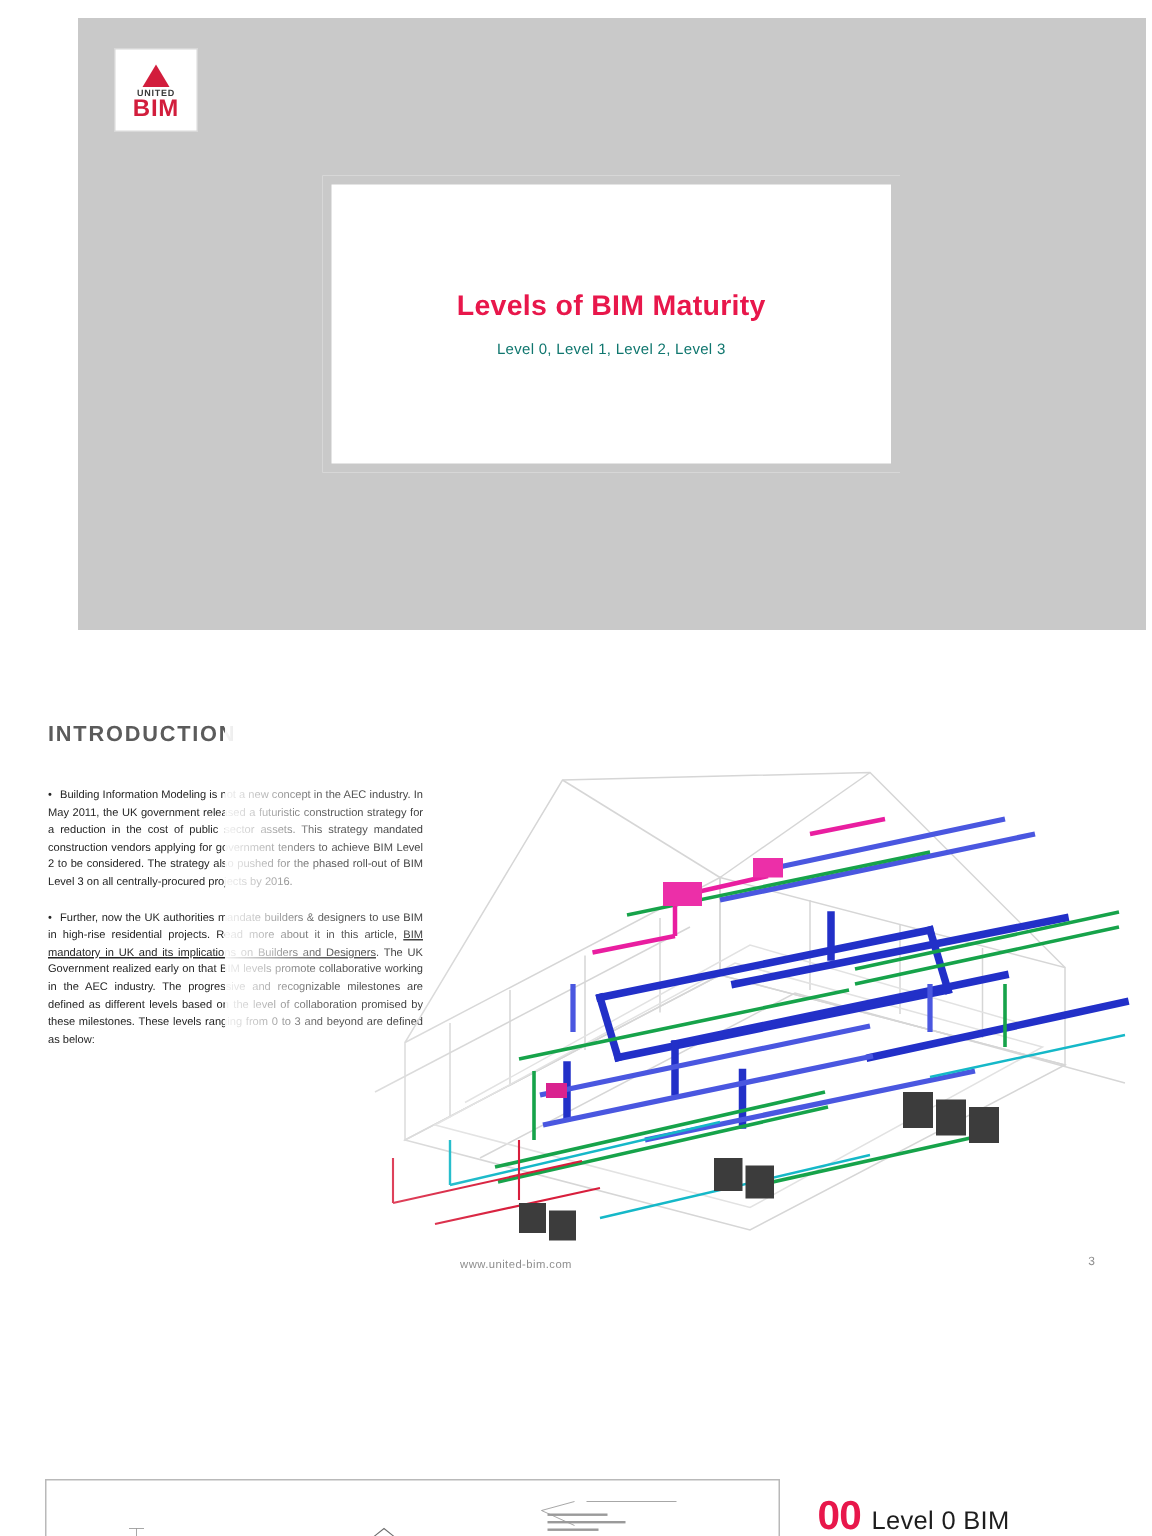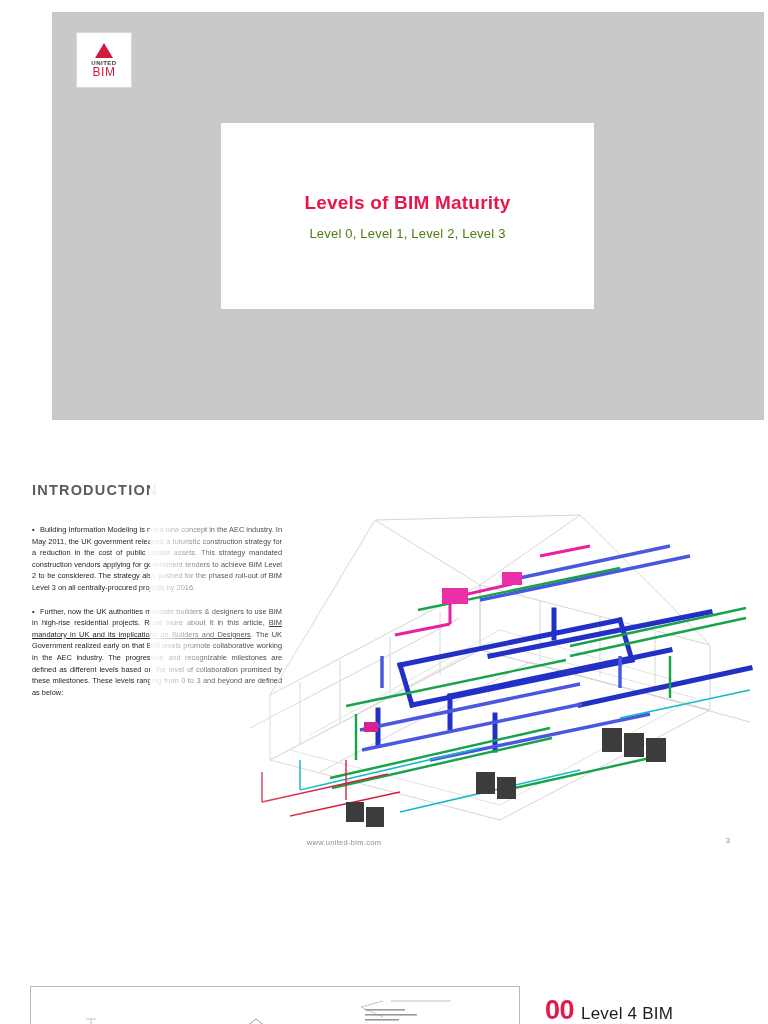--- a/index.html
+++ b/index.html
@@ -42,23 +42,23 @@
     margin-bottom: 2px;
   }
   .logo-united {
     font-size: 6px;
     letter-spacing: 0.5px;
     color: #3a3a3a;
     font-weight: bold;
     line-height: 7px;
   }
   .logo-bim {
-    font-size: 12px;
+    font-size: 16px;
     color: #d21d3c;
-    font-weight: normal;
+    font-weight: bold;
     letter-spacing: 0.5px;
     line-height: 11px;
   }
   .title-card-outer {
     position: absolute;
     left: 163px; top: 105px;
     width: 385px; height: 198px;
     background: #ffffff;
     border: 6px solid #c9c9c9;
     padding: 4px;
@@ -72,22 +72,22 @@
     justify-content: center;
   }
   .slide1-title {
     color: #e8174b;
     font-size: 19px;
     font-weight: bold;
     letter-spacing: 0.2px;
     margin-bottom: 12px;
   }
   .slide1-subtitle {
-    color: #4d7c0f;
-    font-size: 13px;
+    color: #0f766e;
+    font-size: 10px;
     letter-spacing: 0.2px;
   }
 
   
   .slide2 {
     position: absolute;
     left: 0; top: 440px;
     width: 768px; height: 428px;
     background: #ffffff;
     overflow: hidden;
@@ -364,18 +364,18 @@
           <rect x="180" y="182" width="46" height="1.4"></rect>
           <rect x="300" y="182" width="30" height="1.4"></rect>
           <rect x="404" y="60" width="40" height="1.4"></rect>
           <rect x="404" y="66" width="28" height="1.4"></rect>
         </g>
       </svg>
     </div>
 
     <div class="level0-label">
       <span class="level0-num">00</span>
-      <span class="level0-text">Level 4 BIM</span>
+      <span class="level0-text">Level 0 BIM</span>
     </div>
 
   </section>
 
 </div>
 
 </body></html>

